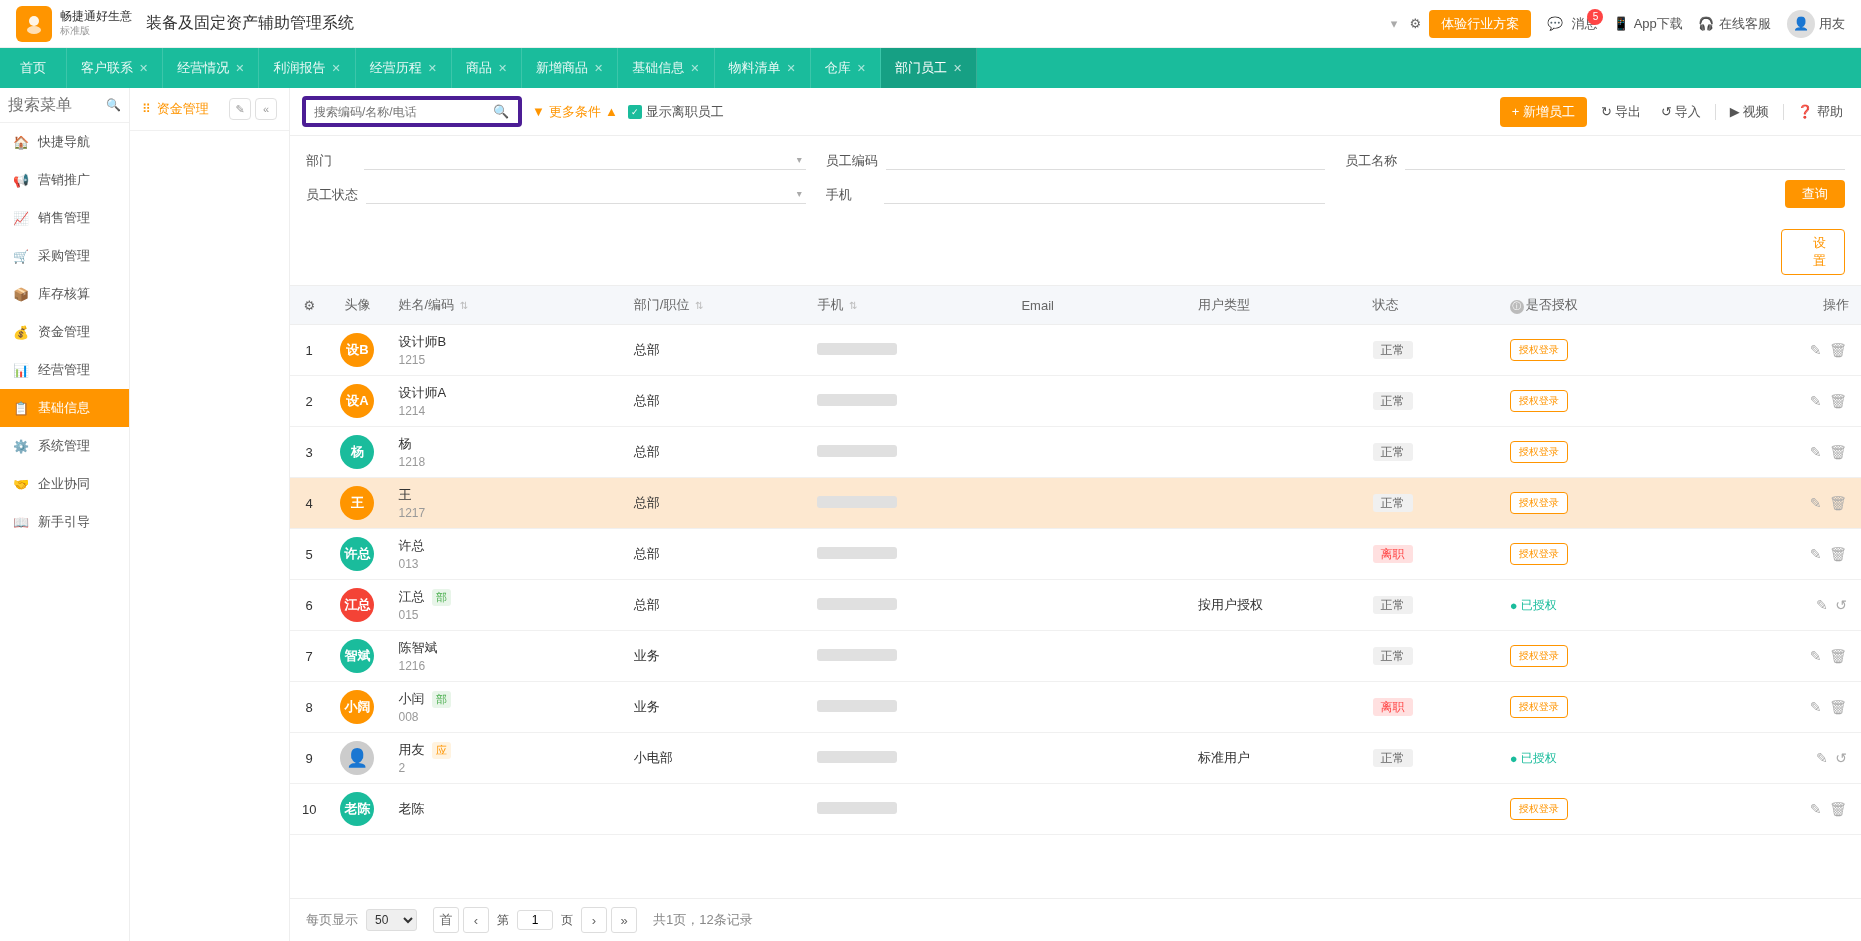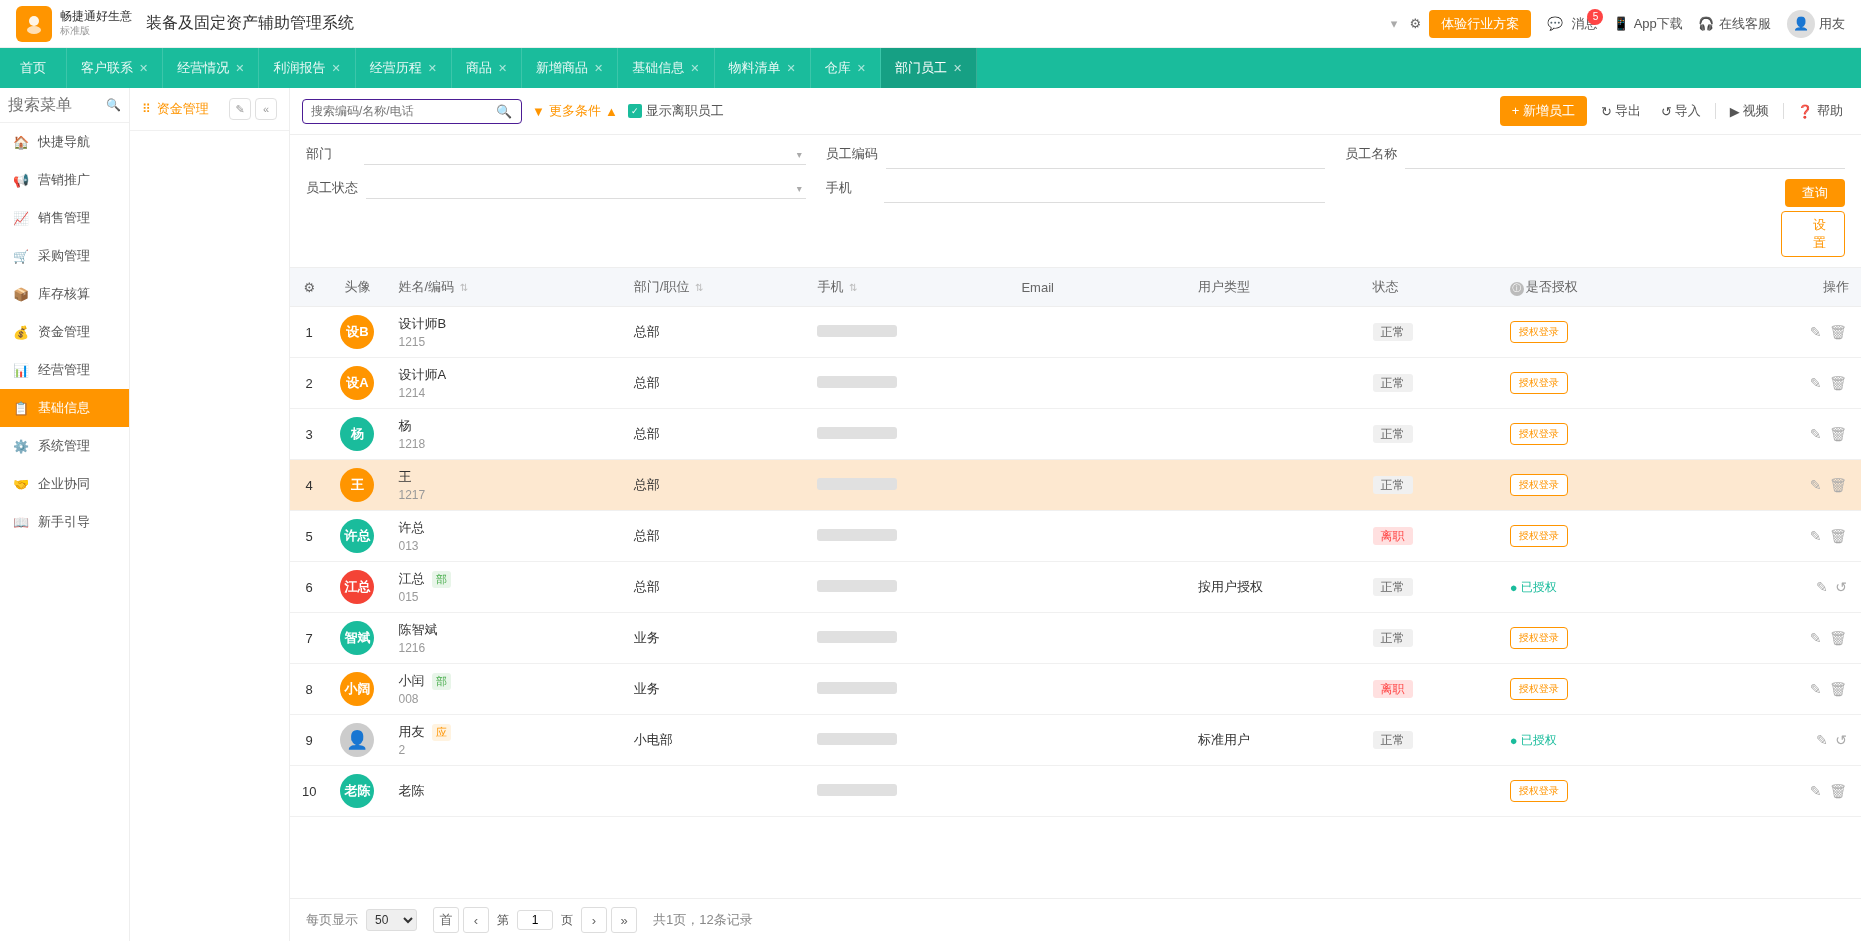--- a/index.html
+++ b/index.html
@@ -225,21 +225,21 @@
       padding: 8px 12px;
       display: flex;
       align-items: center;
       gap: 10px;
       border-bottom: 1px solid #eee;
       flex-wrap: wrap;
     }
     .search-input-wrap {
       display: flex;
       align-items: center;
-      border: 1px solid #4c1d95;
+      border: 4px solid #4c1d95;
       border-radius: 4px;
       padding: 4px 8px;
       background: white;
       flex: 1;
       max-width: 220px;
     }
     .search-input-wrap input {
       border: none;
       outline: none;
       font-size: 12px;
@@ -313,21 +313,21 @@
     .filter-form {
       background: #fff;
       padding: 10px 16px;
       border-bottom: 1px solid #eee;
       display: grid;
       grid-template-columns: 1fr 1fr 1fr;
       gap: 10px 20px;
     }
     .filter-row {
       display: flex;
-      align-items: flex-start;
+      align-items: flex-end;
       gap: 8px;
     }
     .filter-label {
       font-size: 13px;
       color: #555;
       white-space: nowrap;
       min-width: 50px;
     }
     .filter-input {
       flex: 1;
@@ -348,21 +348,21 @@
       color: #333;
       background: white;
       display: flex;
       align-items: center;
       justify-content: space-between;
       cursor: pointer;
     }
     .filter-actions {
       display: flex;
       flex-direction: column;
-      gap: 4px;
+      gap: 21px;
       align-items: flex-end;
       justify-content: center;
       grid-row: span 2;
     }
     .search-btn {
       background: #ff9500;
       color: white;
       border: none;
       border-radius: 4px;
       padding: 5px 16px;

